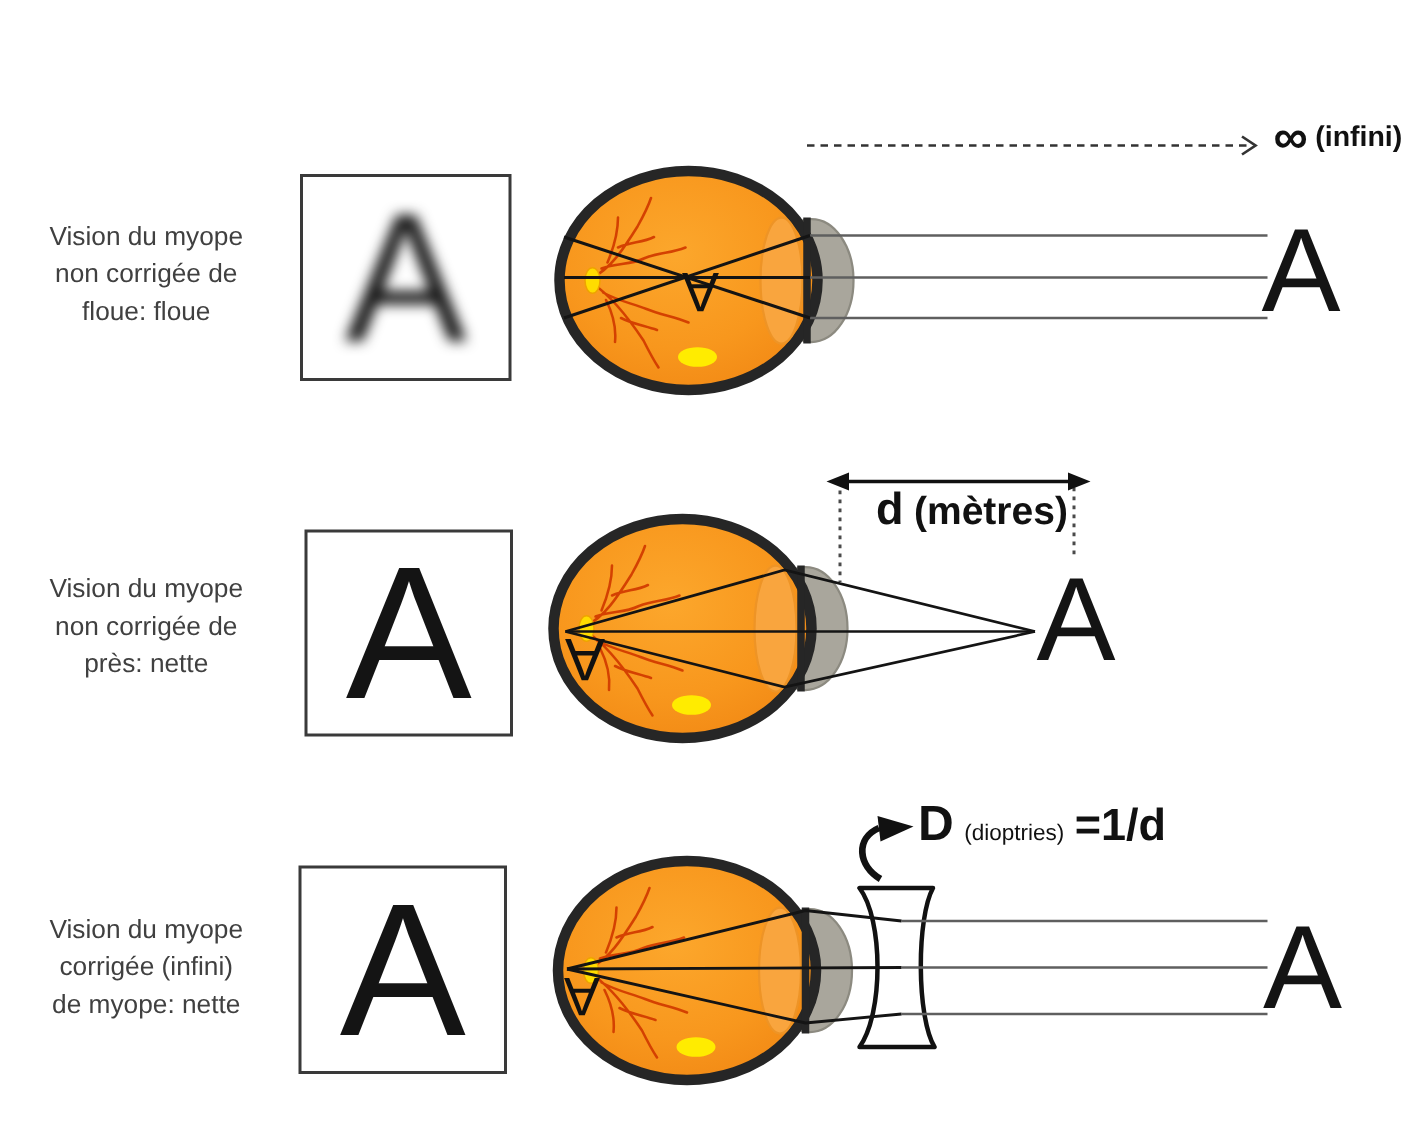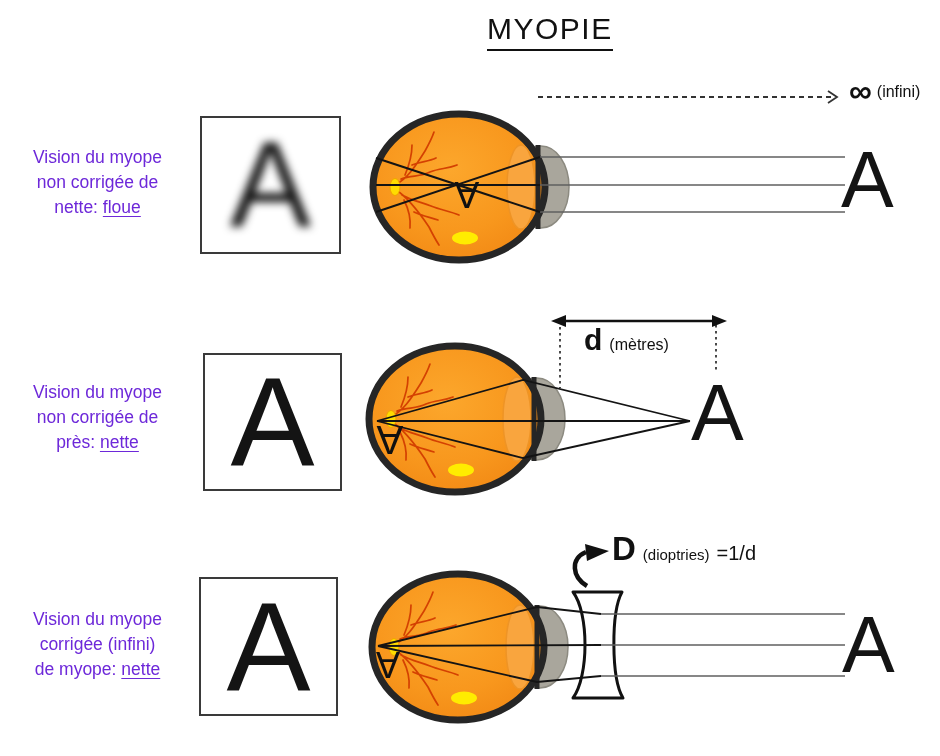--- a/index.html
+++ b/index.html
@@ -1,36 +1,36 @@
 <!DOCTYPE html>
 <html><head>
 <meta charset="utf-8">
 <style>
   html,body{margin:0;padding:0;background:#ffffff;}
   #stage{position:relative;width:940px;height:756px;background:#fff;overflow:hidden;
          font-family:"Liberation Sans","DejaVu Sans",sans-serif;color:#111;}
   .abs{position:absolute;}
   #title{left:487px;top:12px;font-size:30px;letter-spacing:1.5px;color:#111;
          border-bottom:2.5px solid #111;padding-bottom:3px;}
-  .row-label{left:5px;width:185px;text-align:center;font-size:17.5px;line-height:25px;color:#6d28d9;}
-  .ul{text-decoration:underline;text-underline-offset:3px;}
+  .row-label{left:5px;width:185px;text-align:center;font-size:17.5px;line-height:25px;color:#404040;}
+  .ul{text-underline-offset:3px;}
   .letter-box{border:2px solid #3a3a3a;background:#fff;display:flex;align-items:center;justify-content:center;}
   .big-a{font-size:126px;line-height:1;color:#141414;}
   .blur-a{filter:blur(4.2px);font-size:122px;}
   .target-a{font-size:79px;line-height:1;color:#141414;}
   #inf-annot{left:849px;top:79px;display:flex;align-items:center;gap:5px;}
   #inf-annot .sym{font-size:32px;font-weight:bold;line-height:.8;}
-  #inf-annot .lab{font-size:16px;font-weight:normal;text-align:center;}
+  #inf-annot .lab{font-size:19px;font-weight:bold;text-align:center;}
   #d-annot{left:584px;top:325px;display:flex;align-items:baseline;gap:7px;}
   #d-annot .sym{font-size:30px;font-weight:bold;line-height:1;}
-  #d-annot .lab{font-size:16px;}
+  #d-annot .lab{font-size:26px;font-weight:bold;}
   #D-annot{left:612px;top:532px;display:flex;align-items:baseline;gap:7px;}
   #D-annot .sym{font-size:33px;font-weight:bold;line-height:1;}
   #D-annot .lab{font-size:15px;}
-  #D-annot .formula{font-size:20px;font-weight:normal;}
+  #D-annot .formula{font-size:30px;font-weight:bold;}
   svg text{font-family:"Liberation Sans","DejaVu Sans",sans-serif;}
 </style>
 </head>
 <body>
 
 <div id="stage">
 
   <svg class="abs" style="left:0;top:0" width="940" height="756" viewBox="0 0 940 756">
     <defs>
       <radialGradient id="eyeGrad" cx="45%" cy="38%" r="78%">
@@ -89,26 +89,25 @@
       <line x1="845" y1="676" x2="601" y2="676" stroke="#5F5F5F" stroke-width="1.6"></line>
       <polyline points="601,614 537,607 378,646" fill="none" stroke="#141414" stroke-width="1.9"></polyline>
       <polyline points="601,645 378,646" fill="none" stroke="#141414" stroke-width="1.9"></polyline>
       <polyline points="601,676 537,682 378,646" fill="none" stroke="#141414" stroke-width="1.9"></polyline>
       <path d="M587,586 C572,577 570,559 586,552" fill="none" stroke="#111" stroke-width="4.5"></path>
       <polygon points="585,544 609,551 587,561" fill="#111"></polygon>
       <text x="388" y="678" font-size="36" fill="#111" text-anchor="middle" transform="rotate(180 388 665)">A</text>
     </g>
   </svg>
 
-  <div id="title" class="abs">MYOPIE</div>
 
   <div class="abs row-label" style="top:145px">
     <span>Vision du myope</span><br>
     <span>non corrigée de</span><br>
-    <span>nette: </span><span class="ul">floue</span>
+    <span>floue: </span><span class="ul">floue</span>
   </div>
   <div class="abs row-label" style="top:380px">
     <span>Vision du myope</span><br>
     <span>non corrigée de</span><br>
     <span>près: </span><span class="ul">nette</span>
   </div>
   <div class="abs row-label" style="top:607px">
     <span>Vision du myope</span><br>
     <span>corrigée (infini)</span><br>
     <span>de myope: </span><span class="ul">nette</span>

